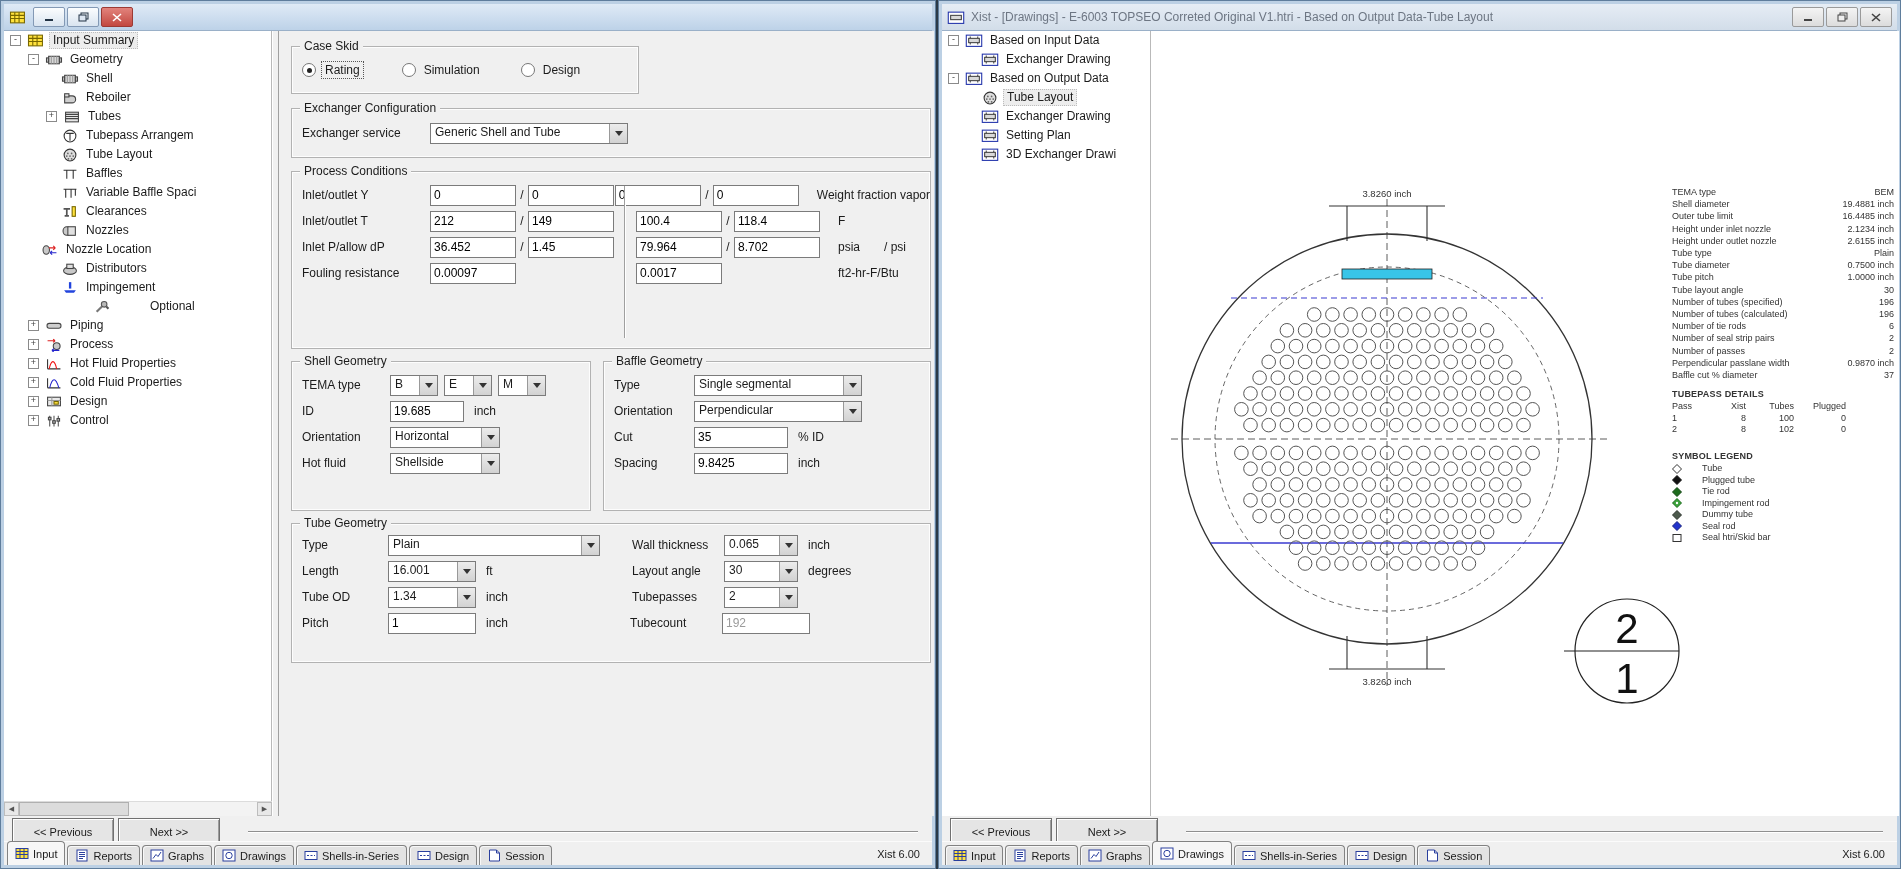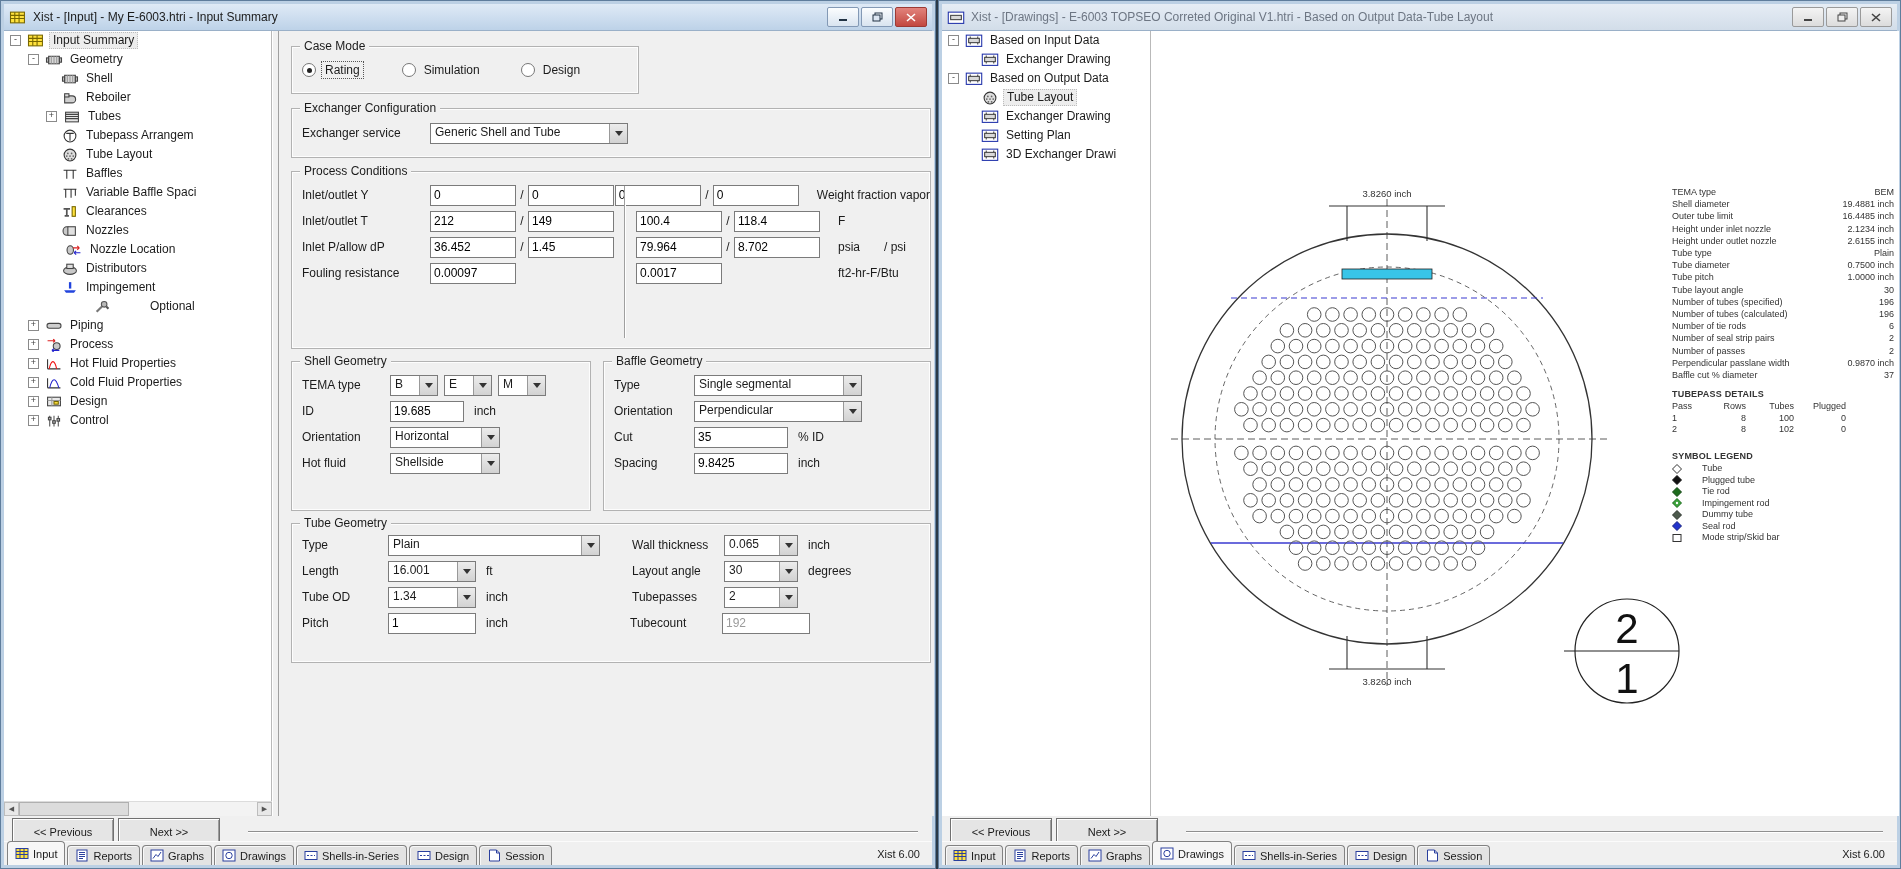--- a/index.html
+++ b/index.html
@@ -115,21 +115,20 @@
 <body>
 
 <div class="win" id="win-left">
   <div class="titlebar">
     <span class="appicon">
       <svg viewBox="0 0 16 14" width="18" height="15">
           <rect x="1" y="2" width="13" height="10" fill="#ffe23d" stroke="#776600"></rect>
           <path d="M1 5h13M1 8h13M5 2v10M9 2v10" stroke="#776600" fill="none"></path>
         </svg>
     </span>
-    <span class="title">Xist - [Input] - My E-6003.htri - Input Summary</span>
     <span class="caps">
       <span class="cap">
           <svg width="10" height="9">
             <rect x="1" y="6" width="8" height="2" fill="#234"></rect>
           </svg>
         </span>
       <span class="cap">
           <svg width="11" height="10">
             <rect x="3" y="1" width="7" height="6" fill="none" stroke="#234"></rect>
             <rect x="1" y="3" width="7" height="6" fill="#dce6f2" stroke="#234"></rect>
@@ -233,21 +232,21 @@
         <span class="tlabel">Clearances</span>
       </div>
       <div class="titem" style="padding-left: 42px;">
         <span class="expspace"></span>
         <span class="ticon"><svg viewBox="0 0 16 14" width="18" height="15">
             <ellipse cx="5" cy="7.5" rx="3.5" ry="4" fill="#c9c9c9" stroke="#444"></ellipse>
             <rect x="6" y="3.5" width="7" height="8" fill="#e0e0e0" stroke="#444"></rect>
           </svg></span>
         <span class="tlabel">Nozzles</span>
       </div>
-      <div class="titem" style="padding-left: 46px;">
+      <div class="titem" style="padding-left: 22px;">
         <span class="expspace"></span>
         <span class="ticon"><svg viewBox="0 0 16 14" width="18" height="15">
             <ellipse cx="4.5" cy="7.5" rx="3" ry="4" fill="#c9c9c9" stroke="#444"></ellipse>
             <path d="M7 5.5h6M13 5.5l-2-1.8M13 5.5l-2 1.8" stroke="#d22" fill="none"></path>
             <path d="M14 10H8M8 10l2-1.8M8 10l2 1.8" stroke="#22c" fill="none"></path>
           </svg></span>
         <span class="tlabel">Nozzle Location</span>
       </div>
       <div class="titem" style="padding-left: 42px;">
         <span class="expspace"></span>
@@ -330,21 +329,21 @@
     <span class="hs-btn">◀</span>
     <span class="hs-thumb"></span>
     <span style="flex:1"></span>
     <span class="hs-btn">▶</span>
   </div>
   <div class="splitter"></div>
 
   <div class="formpane">
 
     <div class="group" id="grp-case" style="margin-top:15px;width:348px;height:48px;">
-      <span class="glabel">Case Mode</span>
+      <span class="glabel">Case Skid</span>
       <div class="frow" id="case-mode-opts" style="height:100%;">
           <span class="radio-item">
             <span class="radio">
               <span class="dot"></span>
             </span>
             <span class="rlab focus">Rating</span>
           </span>
           <span class="radio-item">
             <span class="radio"></span>
             <span class="rlab">Simulation</span>
@@ -1099,21 +1098,21 @@
           <span>Baffle cut % diameter</span>
           <span>37</span>
         </div>
       </div>
 
     <div class="tp-block">
       <div class="tp-title">TUBEPASS DETAILS</div>
       <div id="tubepass-rows">
           <div class="tp-row">
             <span>Pass</span>
-            <span>Rows</span>
+            <span>Xist</span>
             <span>Tubes</span>
             <span>Plugged</span>
           </div>
           <div class="tp-row">
             <span>1</span>
             <span>8</span>
             <span>100</span>
             <span>0</span>
           </div>
           <div class="tp-row">
@@ -1162,21 +1161,21 @@
           <div class="leg-row">
             <span class="leg-sym"><svg viewBox="0 0 10 10" width="10" height="10">
                 <polygon points="5,0.5 9.5,5 5,9.5 0.5,5" fill="#2233cc" stroke="#16207e"></polygon>
               </svg></span>
             <span>Seal rod</span>
           </div>
           <div class="leg-row">
             <span class="leg-sym"><svg viewBox="0 0 10 10" width="10" height="10">
                 <rect x="1" y="1.5" width="8" height="7" fill="#fff" stroke="#333"></rect>
               </svg></span>
-            <span>Mode strip/Skid bar</span>
+            <span>Seal htri/Skid bar</span>
           </div>
         </div>
     </div>
   </div>
 
   <div class="navrow">
     <span class="navbtn">&lt;&lt; Previous</span>
     <span class="navbtn">Next &gt;&gt;</span>
     <span class="navline"></span>
   </div>

